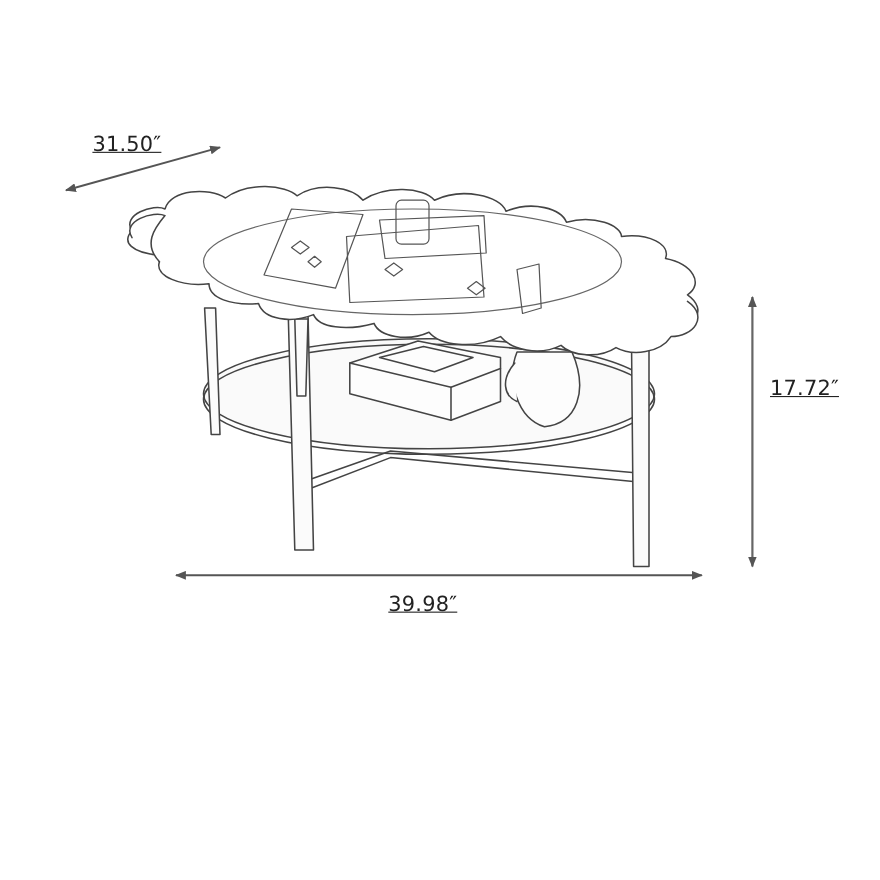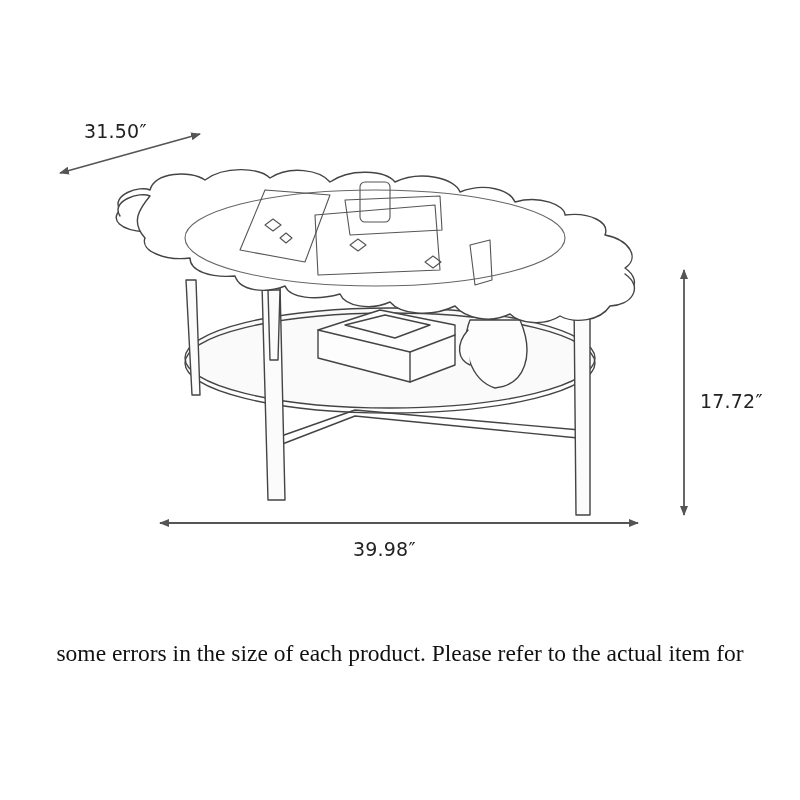--- a/index.html
+++ b/index.html
@@ -5,23 +5,24 @@
     html, body { margin: 0; padding: 0; background: #ffffff; }
     body { width: 800px; height: 800px; position: relative; overflow: hidden; }
     .canvas { position: absolute; left: 0; top: 0; width: 800px; height: 800px; }
     .dim-label {
       position: absolute;
       font-family: "DejaVu Sans", sans-serif;
       font-size: 19px;
       color: #222;
       letter-spacing: 0.2px;
       white-space: nowrap;
+      text-decoration: underline;
     }
     #dim-depth-label { left: 84px; top: 120px; }
-    #dim-height-label { left: 700px; top: 342px; margin-top: 48px; }
+    #dim-height-label { left: 700px; top: 342px; }
     #dim-width-label { left: 353px; top: 538px; }
     .tip {
       position: absolute;
       left: 0; top: 638px; width: 800px;
       text-align: center;
       font-family: "Liberation Serif", "DejaVu Serif", serif;
       font-size: 23.5px;
       line-height: 31px;
       color: #111;
     }
@@ -134,15 +135,14 @@
         <path d="M470 245 L490 240 L492 280 L475 285 Z"></path>
       </g>
     </g>
   </svg>
 
   <div class="dim-label" id="dim-depth-label">31.50″</div>
   <div class="dim-label" id="dim-height-label">17.72″</div>
   <div class="dim-label" id="dim-width-label">39.98″</div>
 
   <div class="tip">
-    <div>some errors in the size of each product. Please refer to the actual item for</div>
   </div>
 </div>
 
 </body></html>

